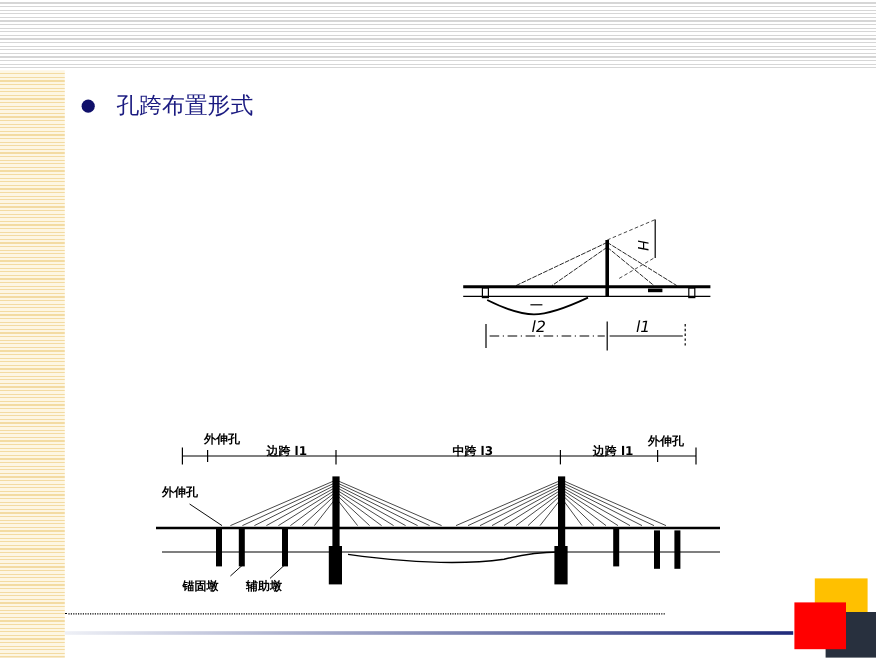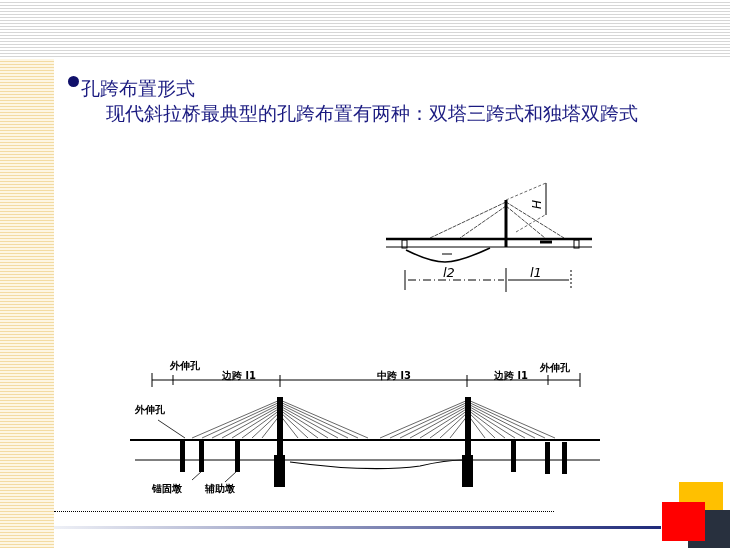--- a/index.html
+++ b/index.html
@@ -15,21 +15,21 @@
   }
   .left-stripes {
     position: absolute; left: 0; top: 59px; width: 54px; height: 489px;
     background: repeating-linear-gradient(to bottom,
       #fdf6e3 0px, #fdf6e3 2px, #f3dba2 2px, #f3dba2 3px);
   }
   .content {
     position: absolute; left: 68px; top: 76px; width: 590px;
     color: #1a1a80; font-size: 19px; line-height: 25px;
   }
-  .heading { display: flex; align-items: flex-start; }
+  .heading { display: flex; align-items: center; gap: 16px; }
   .bullet {
     display: inline-block; width: 11px; height: 11px; border-radius: 50%;
     background: #10106a; margin-right: 2px;
   }
   .para { text-indent: 40px; margin-left: -2px; }
   .fig1 { position: absolute; left: 380px; top: 170px; width: 220px; height: 130px; }
   .fig2 { position: absolute; left: 130px; top: 345px; width: 470px; height: 155px; }
   .dotted-line {
     position: absolute; left: 54px; top: 511px; width: 500px; height: 0;
     border-top: 1px dotted #000;
@@ -47,21 +47,20 @@
 <body>
 
 <div class="top-stripes"></div>
 <div class="left-stripes"></div>
 
 <div class="content">
   <div class="heading">
     <span class="bullet"></span>
     <span>孔跨布置形式</span>
   </div>
-  <div class="para">现代斜拉桥最典型的孔跨布置有两种：双塔三跨式和独塔双跨式</div>
 </div>
 
 <svg class="fig1" viewBox="0 0 220 130" xmlns="http://www.w3.org/2000/svg">
   <g stroke="#000" fill="none">
     <line x1="6" y1="69" x2="212" y2="69" stroke-width="2.5"></line>
     <line x1="6" y1="77" x2="212" y2="77" stroke-width="1"></line>
     <path d="M26 80 Q50 92 65 92 Q80 92 110 78" stroke-width="1.5"></path>
     <line x1="62" y1="84" x2="72" y2="84" stroke-width="1"></line>
     <rect x="22" y="70" width="5" height="8" stroke-width="1"></rect>
     <rect x="194" y="70" width="5" height="8" stroke-width="1"></rect>

